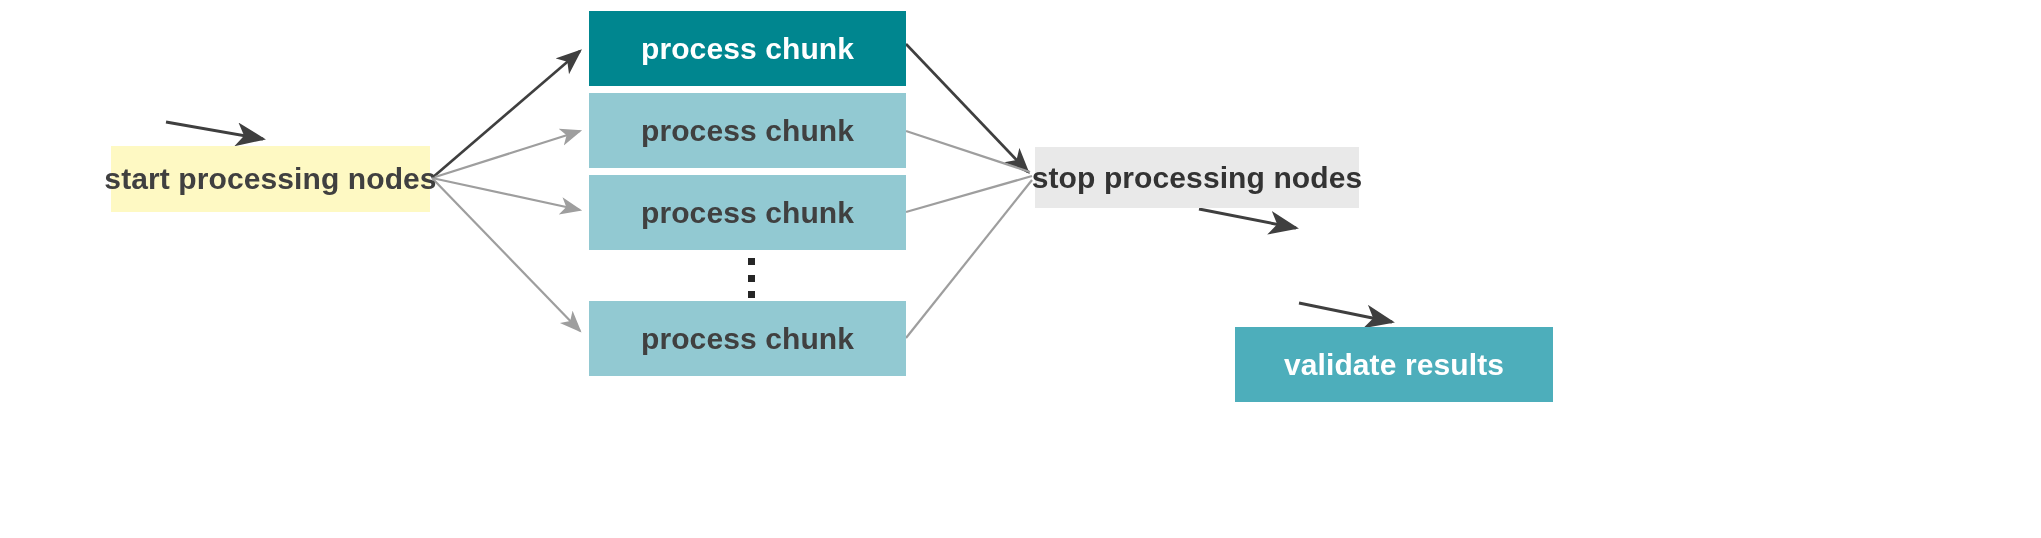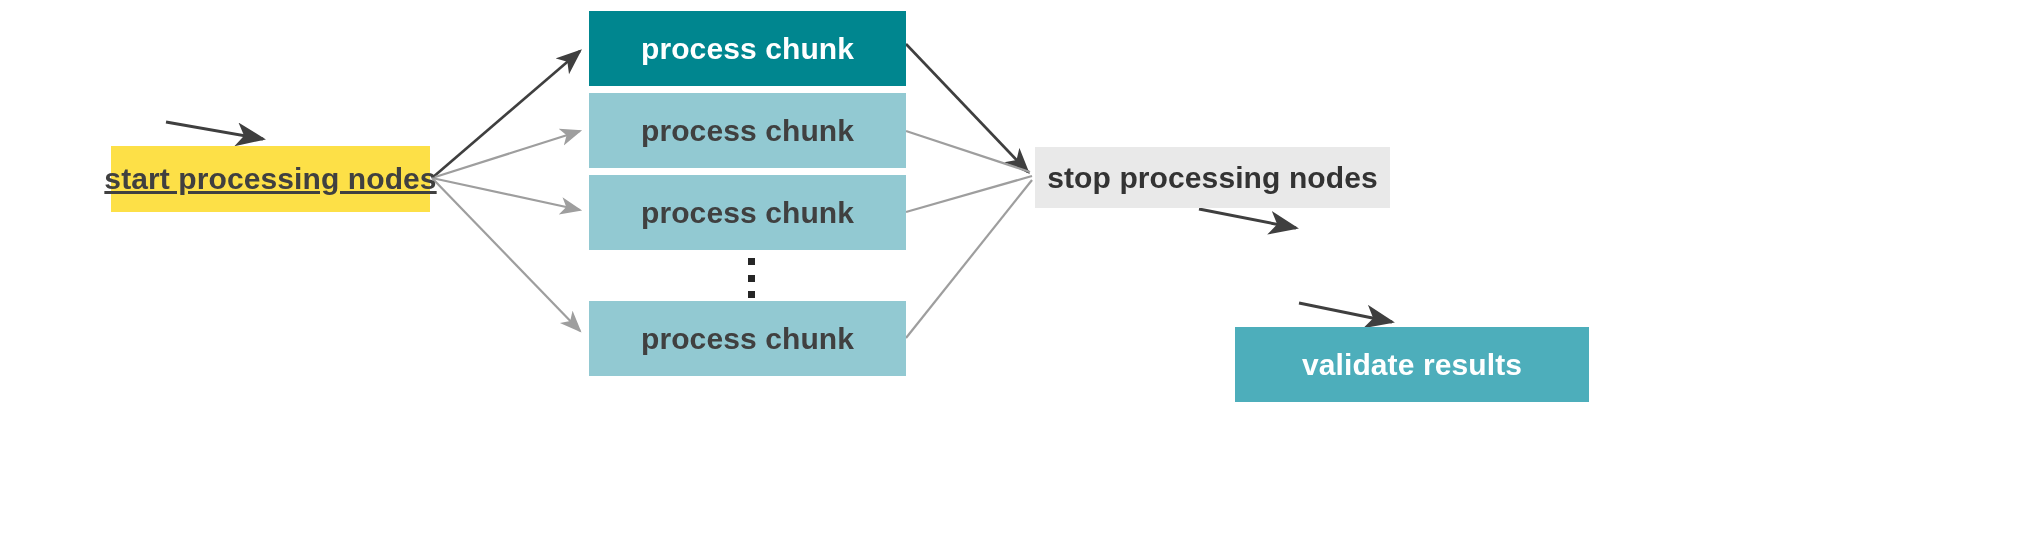--- a/index.html
+++ b/index.html
@@ -18,21 +18,21 @@
     font-weight:bold;
     font-size:30px;
     letter-spacing:0.1px;
     box-sizing:border-box;
     text-align:left;
     white-space:nowrap;
   }
   .node.teal      {background:#4daebb;color:#ffffff;}
   .node.teal-dark {background:#00868f;color:#ffffff;}
   .node.teal-light{background:#92c9d2;color:#404040;}
-  .node.grey      {background:#fde047;color:#404040;text-decoration:underline;}
+  .node.grey      {background:#fef9c3;color:#404040;}
   .node.grey-light{background:#e9e9e9;color:#333333;}
   #edges{position:absolute;left:0;top:0;width:2041px;height:538px;pointer-events:none;}
   .dots{
     position:absolute;
     display:flex;
     flex-direction:column;
     align-items:center;
     justify-content:space-between;
   }
   .dots i{display:block;width:7px;height:7px;background:#262626;}
@@ -100,18 +100,18 @@
   <div class="node teal-light" style="left:589px;top:175px;width:317px;height:75px;">process chunk</div>
 
   <div class="dots" style="left:748px;top:258px;width:7px;height:40px;">
     <i></i>
       <i></i>
       <i></i>
   </div>
 
   <div class="node teal-light" style="left:589px;top:301px;width:317px;height:75px;">process chunk</div>
 
-  <div class="node grey-light" style="left:1035px;top:147px;width:355px;height:61px;">stop processing nodes</div>
+  <div class="node grey-light" style="left:1035px;top:147px;width:324px;height:61px;">stop processing nodes</div>
 
 
-  <div class="node teal" style="left:1235px;top:327px;width:354px;height:75px;">validate results</div>
+  <div class="node teal" style="left:1235px;top:327px;width:318px;height:75px;">validate results</div>
 
 </div>
 
 </body></html>

